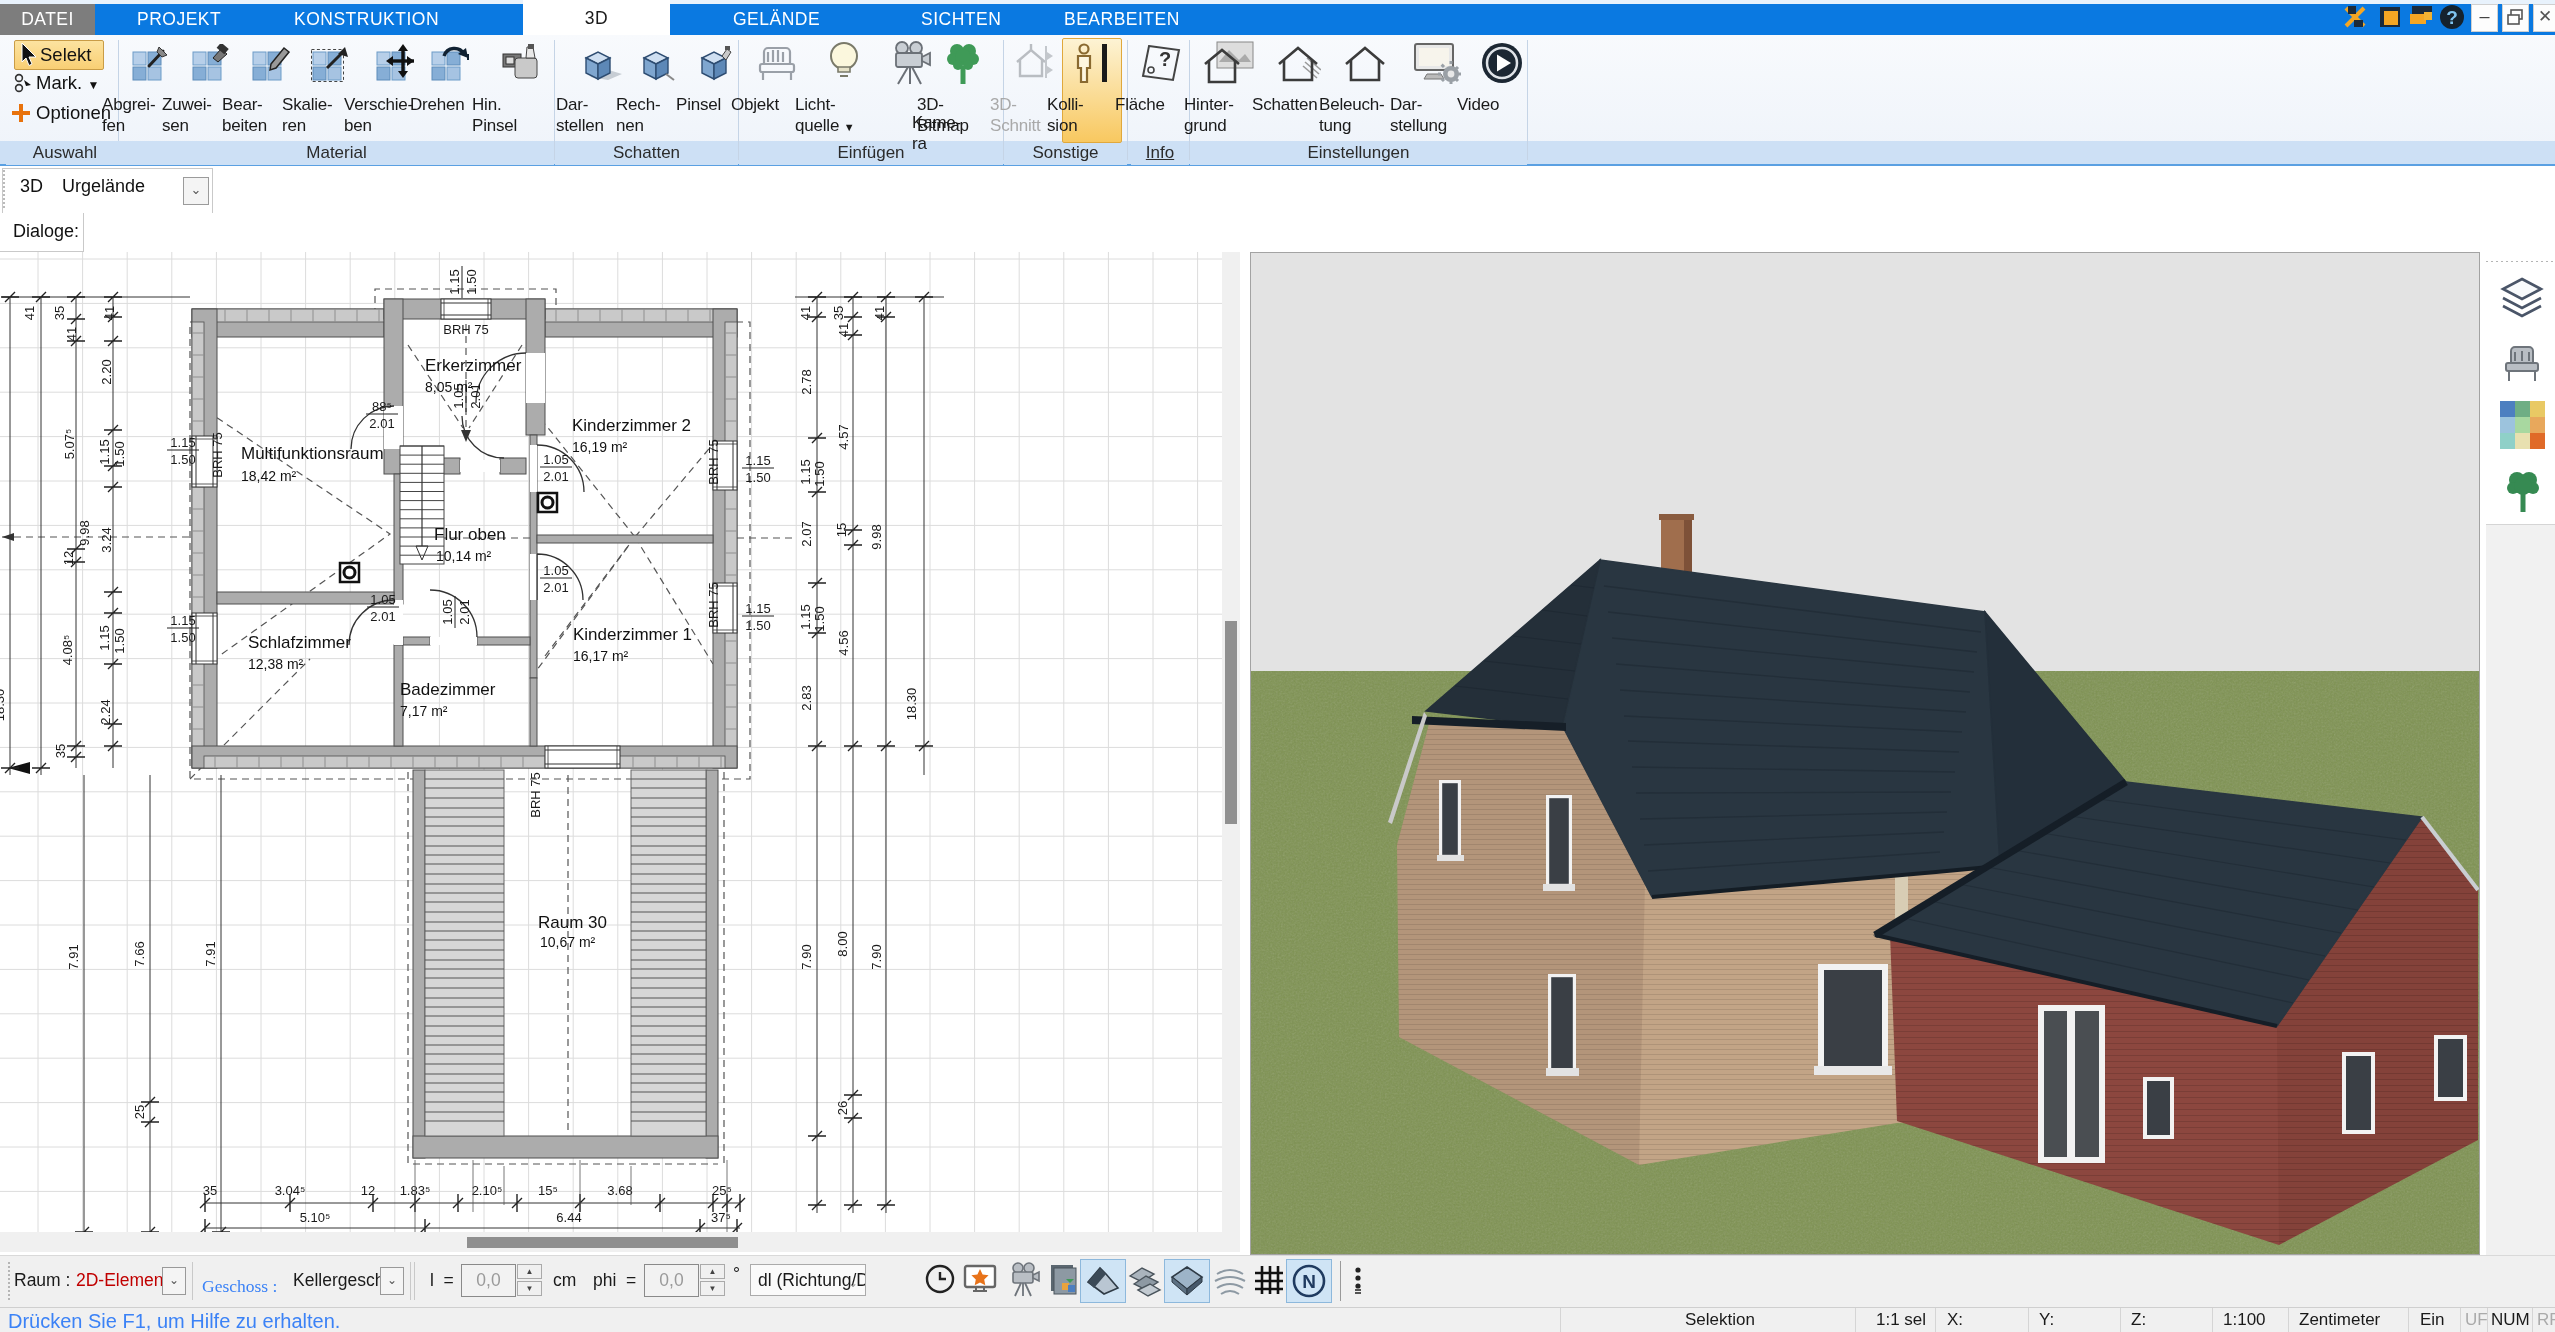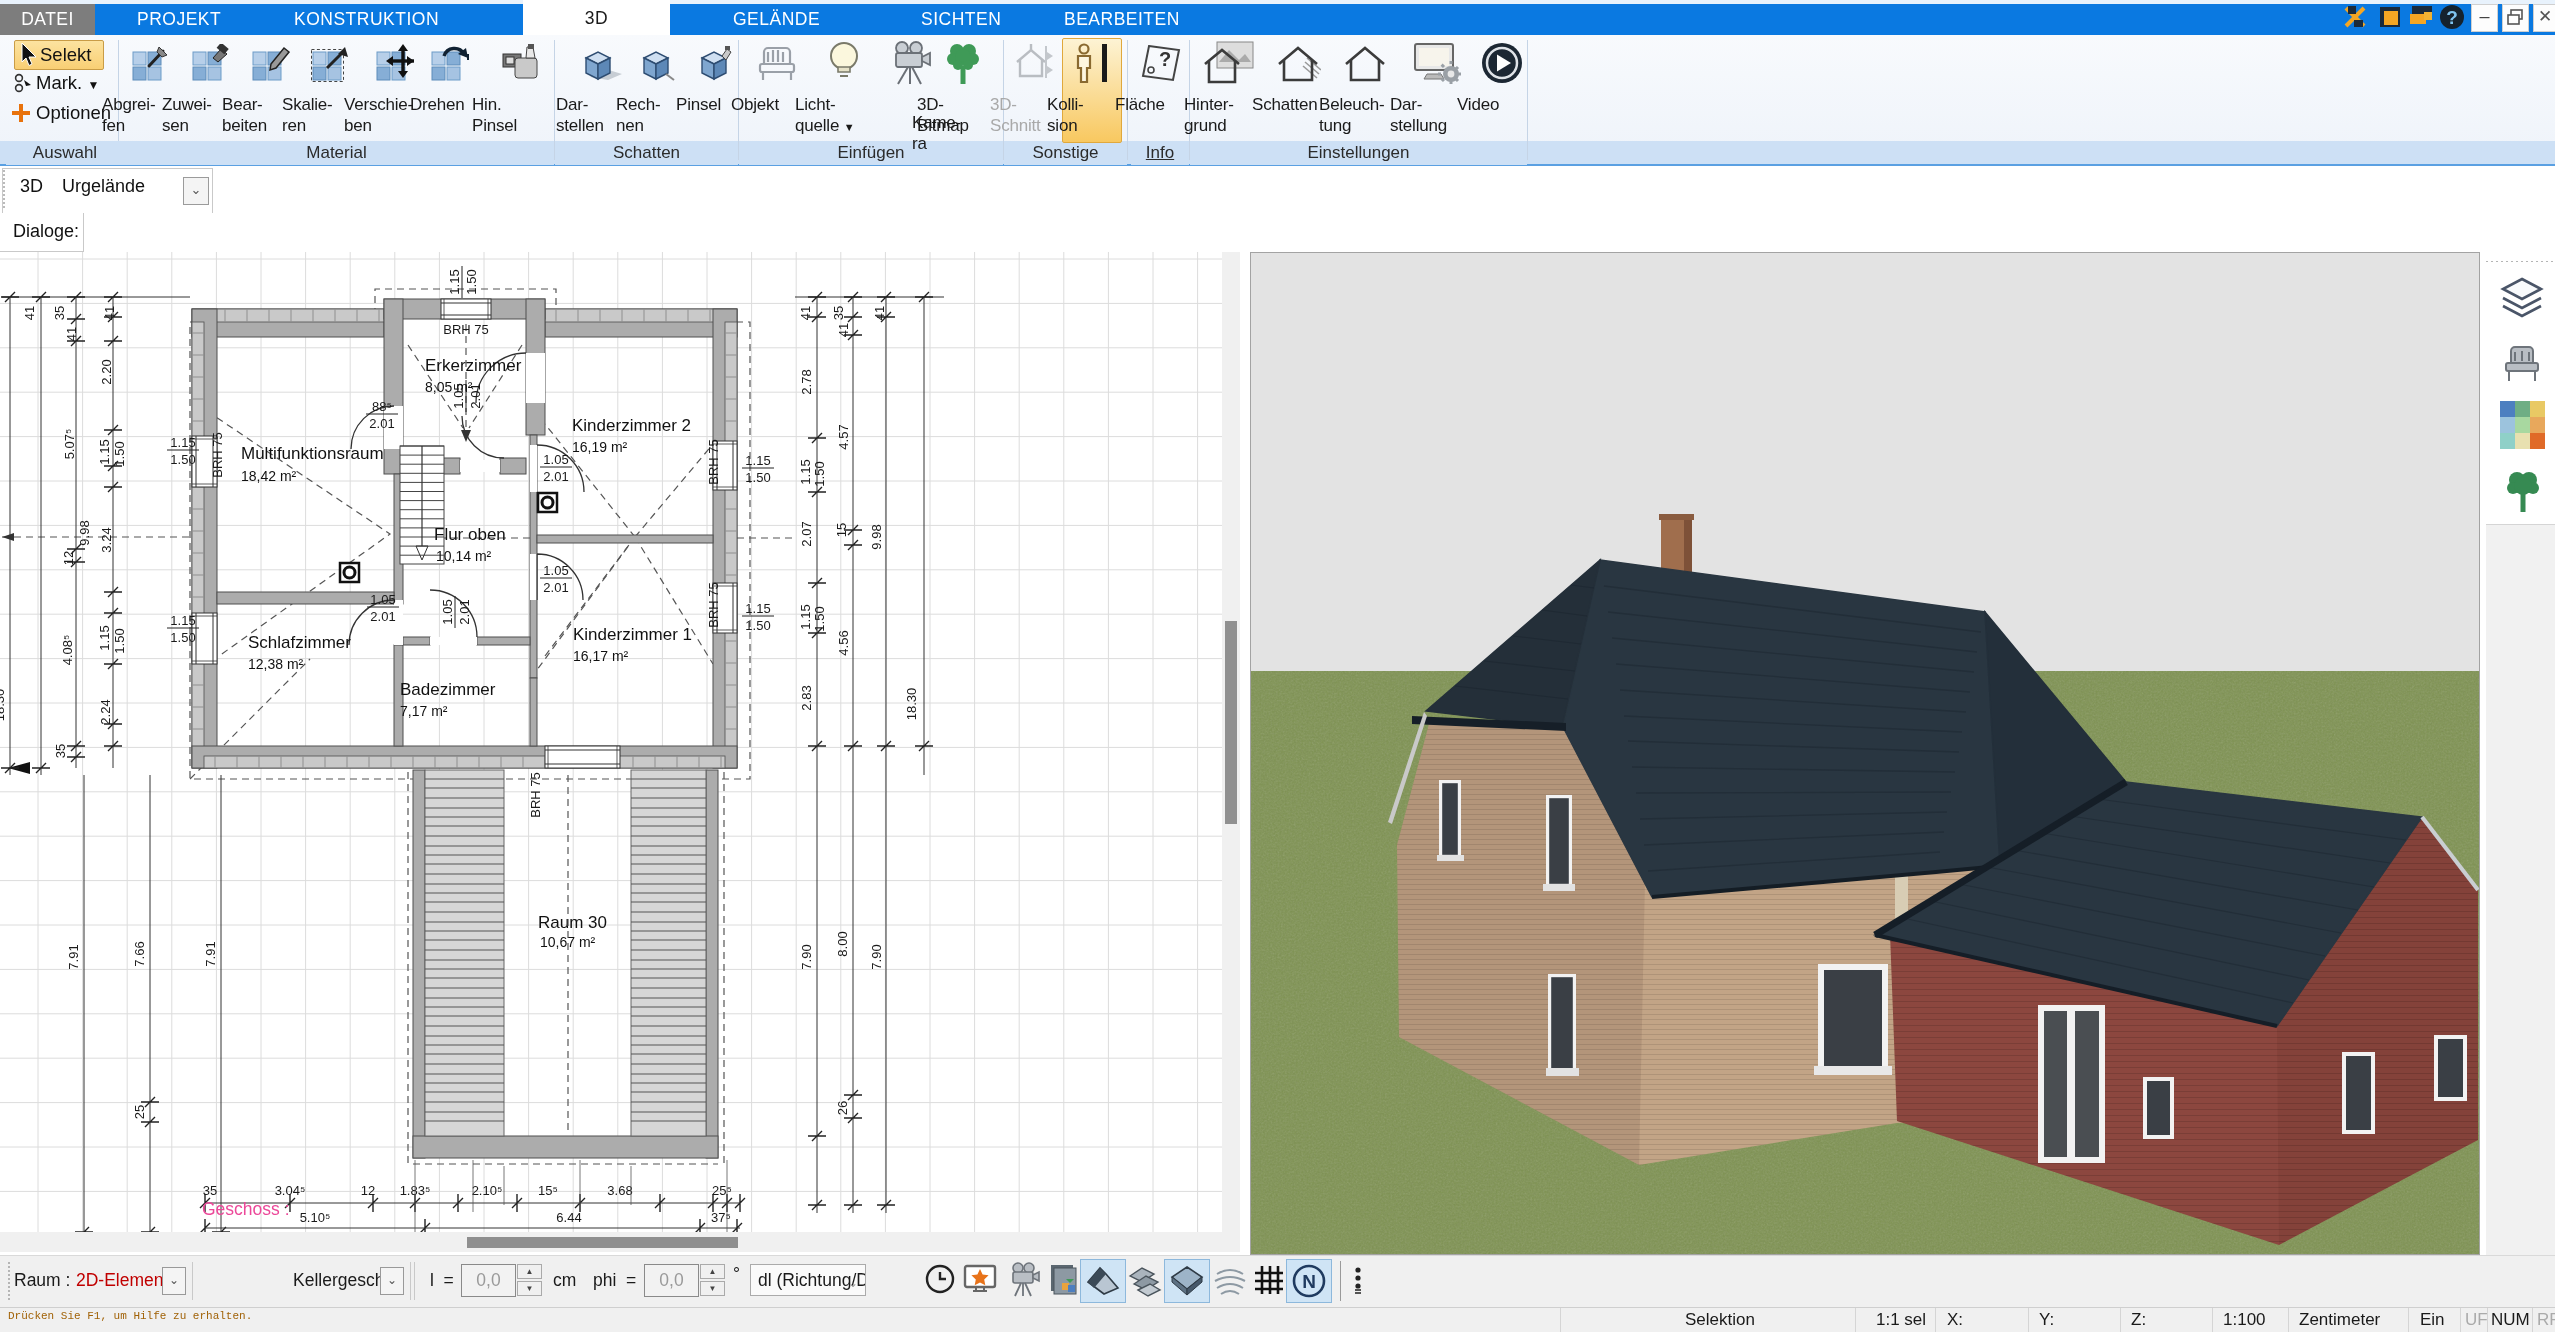--- a/index.html
+++ b/index.html
@@ -741,21 +741,21 @@
     </g>
 <rect x="16.5" y="26" width="5" height="18" fill="#368a52"></rect>
   </svg>
 
 <div class="abs" style="left:0;top:1255px;width:2555px;height:52px;background:#f0f0f0;border-top:1px solid #d9d9d9;box-sizing:border-box;"></div>
 <div class="abs" style="left:8px;top:1262px;width:2px;height:38px;background:repeating-linear-gradient(#b5b5b5 0,#b5b5b5 2px,#f0f0f0 2px,#f0f0f0 4px);"></div>
 <div class="abs" style="left:14px;top:1270px;font-size:17.5px;color:#1a1a1a;">Raum :</div>
 <div class="abs" style="left:76px;top:1270px;font-size:17.5px;color:#c00000;width:86px;overflow:hidden;white-space:nowrap;">2D-Element</div>
 <div class="abs" style="left:162px;top:1267px;width:22px;height:26px;background:#f4f4f4;border:1px solid #999;color:#555;text-align:center;line-height:24px;font-size:12px;">⌄</div>
 <div class="abs" style="left:192px;top:1262px;width:1px;height:38px;background:#c9c9c9;"></div>
-<div class="abs" style="left:202px;top:1199px;font-size:17.5px;color:#ec4899;">Geschoss :</div>
+<div class="abs" style="left:202px;top:1276px;font-size:17.5px;color:#3b82f6;font-family:Liberation Serif, serif;">Geschoss :</div>
 <div class="abs" style="left:293px;top:1270px;font-size:17.5px;color:#1a1a1a;width:87px;overflow:hidden;white-space:nowrap;">Kellergesch</div>
 <div class="abs" style="left:380px;top:1267px;width:22px;height:26px;background:#f4f4f4;border:1px solid #999;color:#555;text-align:center;line-height:24px;font-size:12px;">⌄</div>
 <div class="abs" style="left:410px;top:1262px;width:1px;height:38px;background:#c9c9c9;"></div>
 <div class="abs" style="left:414px;top:1262px;width:1px;height:38px;background:#c9c9c9;"></div>
 <div class="abs" style="left:430px;top:1270px;font-size:17.5px;color:#1a1a1a;">l&nbsp;&nbsp;=</div>
 <div class="abs" style="left:461px;top:1264px;width:53px;height:31px;background:#f2f2f2;border:1px solid #8a8a8a;font-size:17.5px;color:#9a9a9a;text-align:center;line-height:31px;">0,0</div>
 <div class="abs" style="left:517px;top:1264px;width:25px;height:33px;">
  <div style="width:25px;height:15px;background:#f0f0f0;border:1px solid #aaa;box-sizing:border-box;font-size:8px;color:#444;text-align:center;line-height:13px;">▲</div>
  <div style="width:25px;height:15px;background:#f0f0f0;border:1px solid #aaa;box-sizing:border-box;font-size:8px;color:#444;text-align:center;line-height:13px;margin-top:2px;">▼</div>
 </div>
@@ -840,21 +840,21 @@
 <svg class="abs" style="left:1352px;top:1266px" width="12" height="30" viewBox="0 0 12 30">
 <g fill="#222">
       <circle cx="6" cy="4" r="2.6"></circle>
       <circle cx="6" cy="12" r="2.6"></circle>
       <circle cx="6" cy="20" r="2.6"></circle>
     </g>
 <path d="M3 24 h6 M3 27 h6" stroke="#222" stroke-width="1.6"></path>
   </svg>
 
 <div class="abs" style="left:0;top:1307px;width:2555px;height:25px;background:#f0f0f0;border-top:1px solid #cfcfcf;box-sizing:border-box;"></div>
-<div class="abs" style="left:8px;top:1310px;font-size:11px;color:#a16207;font-family:Liberation Mono, monospace;">Drücken Sie F1, um Hilfe zu erhalten.</div>
+<div class="abs" style="left:8px;top:1310px;font-size:20px;color:#3b82f6;">Drücken Sie F1, um Hilfe zu erhalten.</div>
 <div class="abs" style="left:1685px;top:1310px;font-size:17px;color:#1a1a1a;">Selektion</div>
 <div class="abs" style="left:1876px;top:1310px;font-size:17px;color:#1a1a1a;">1:1 sel</div>
 <div class="abs" style="left:1947px;top:1310px;font-size:17px;color:#1a1a1a;">X:</div>
 <div class="abs" style="left:2039px;top:1310px;font-size:17px;color:#1a1a1a;">Y:</div>
 <div class="abs" style="left:2131px;top:1310px;font-size:17px;color:#1a1a1a;">Z:</div>
 <div class="abs" style="left:2223px;top:1310px;font-size:17px;color:#1a1a1a;">1:100</div>
 <div class="abs" style="left:2299px;top:1310px;font-size:17px;color:#1a1a1a;">Zentimeter</div>
 <div class="abs" style="left:2420px;top:1310px;font-size:17px;color:#1a1a1a;">Ein</div>
 <div class="abs" style="left:2465px;top:1310px;font-size:17px;color:#aaa;">UF</div>
 <div class="abs" style="left:2491px;top:1310px;font-size:17px;color:#1a1a1a;">NUM</div>

